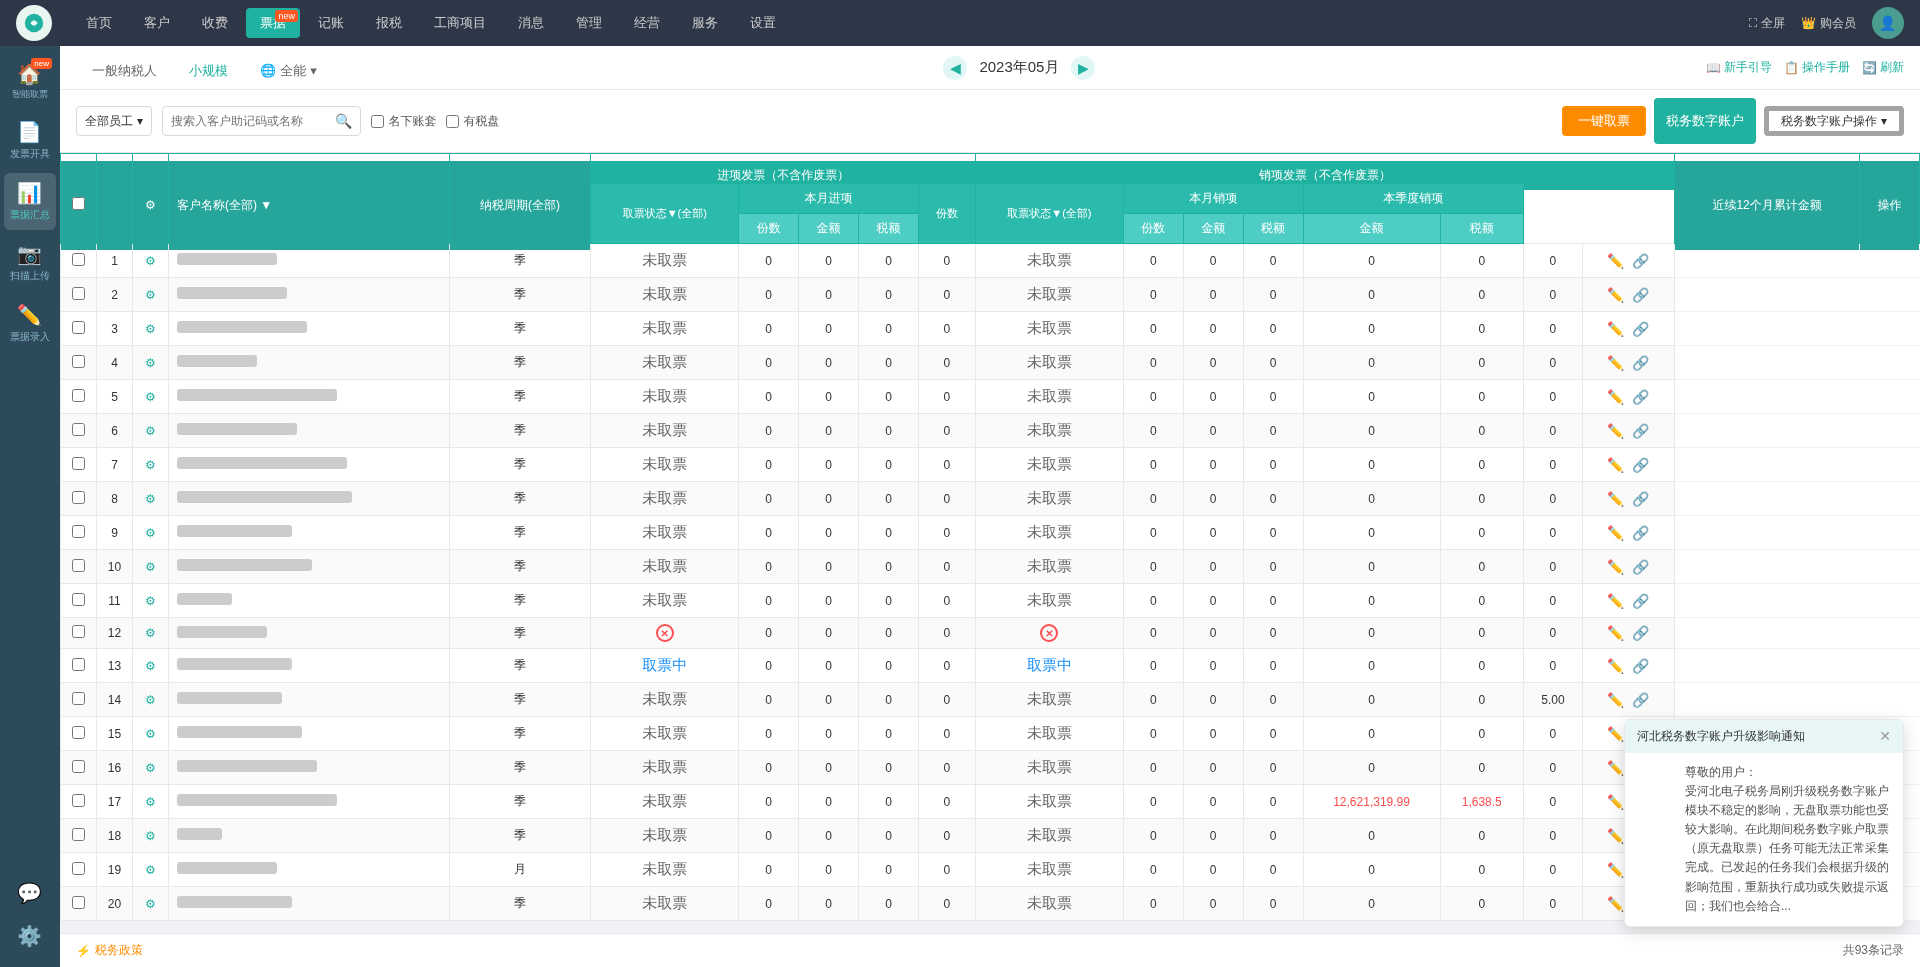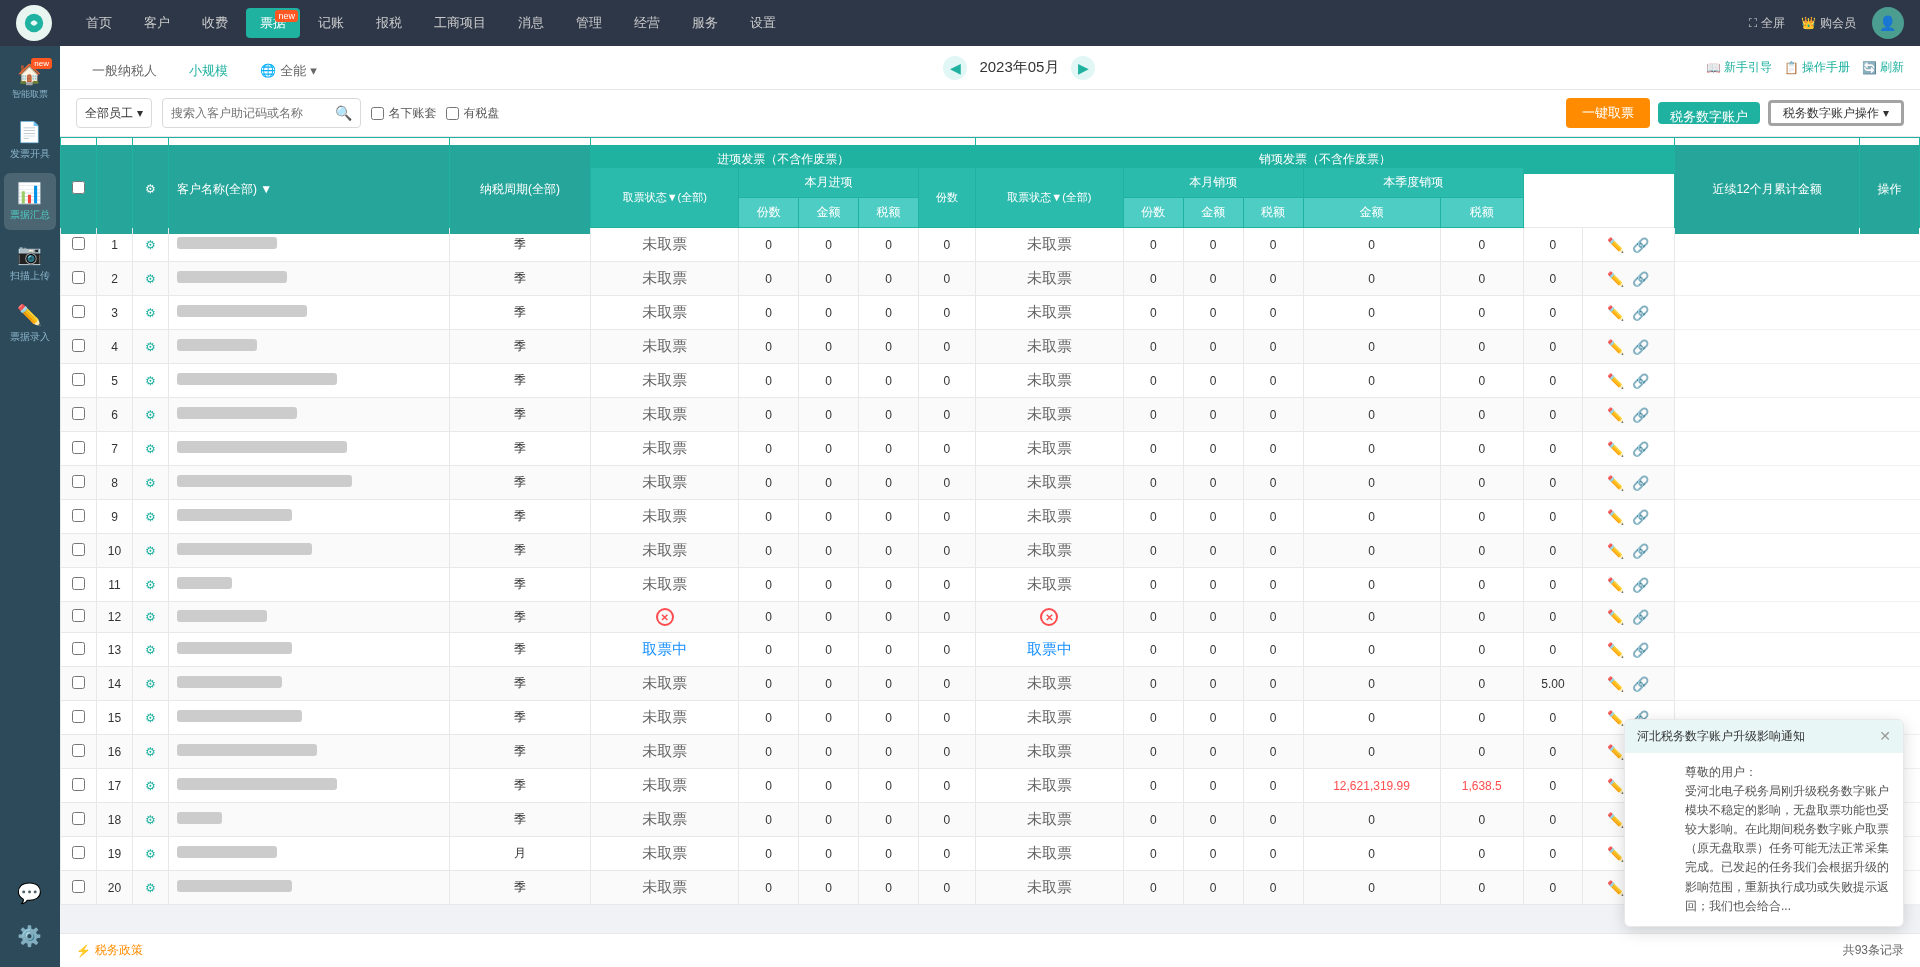--- a/index.html
+++ b/index.html
@@ -175,26 +175,26 @@
       height: 30px;
     }
     .btn-secondary {
       background: #20b2a0;
       color: #fff;
       border: none;
       border-radius: 4px;
       padding: 6px 12px;
       font-size: 13px;
       cursor: pointer;
-      height: 22px;
+      height: 46px;
     }
     .btn-outline {
       background: #fff;
       color: #333;
-      border: 3px solid #a3a3a3;
+      border: 5px solid #a3a3a3;
       border-radius: 4px;
       padding: 10px 12px;
       font-size: 12px;
       cursor: pointer;
       height: 22px;
       display: flex; align-items: center; gap: 4px;
     }
 
     
     .table-container {

